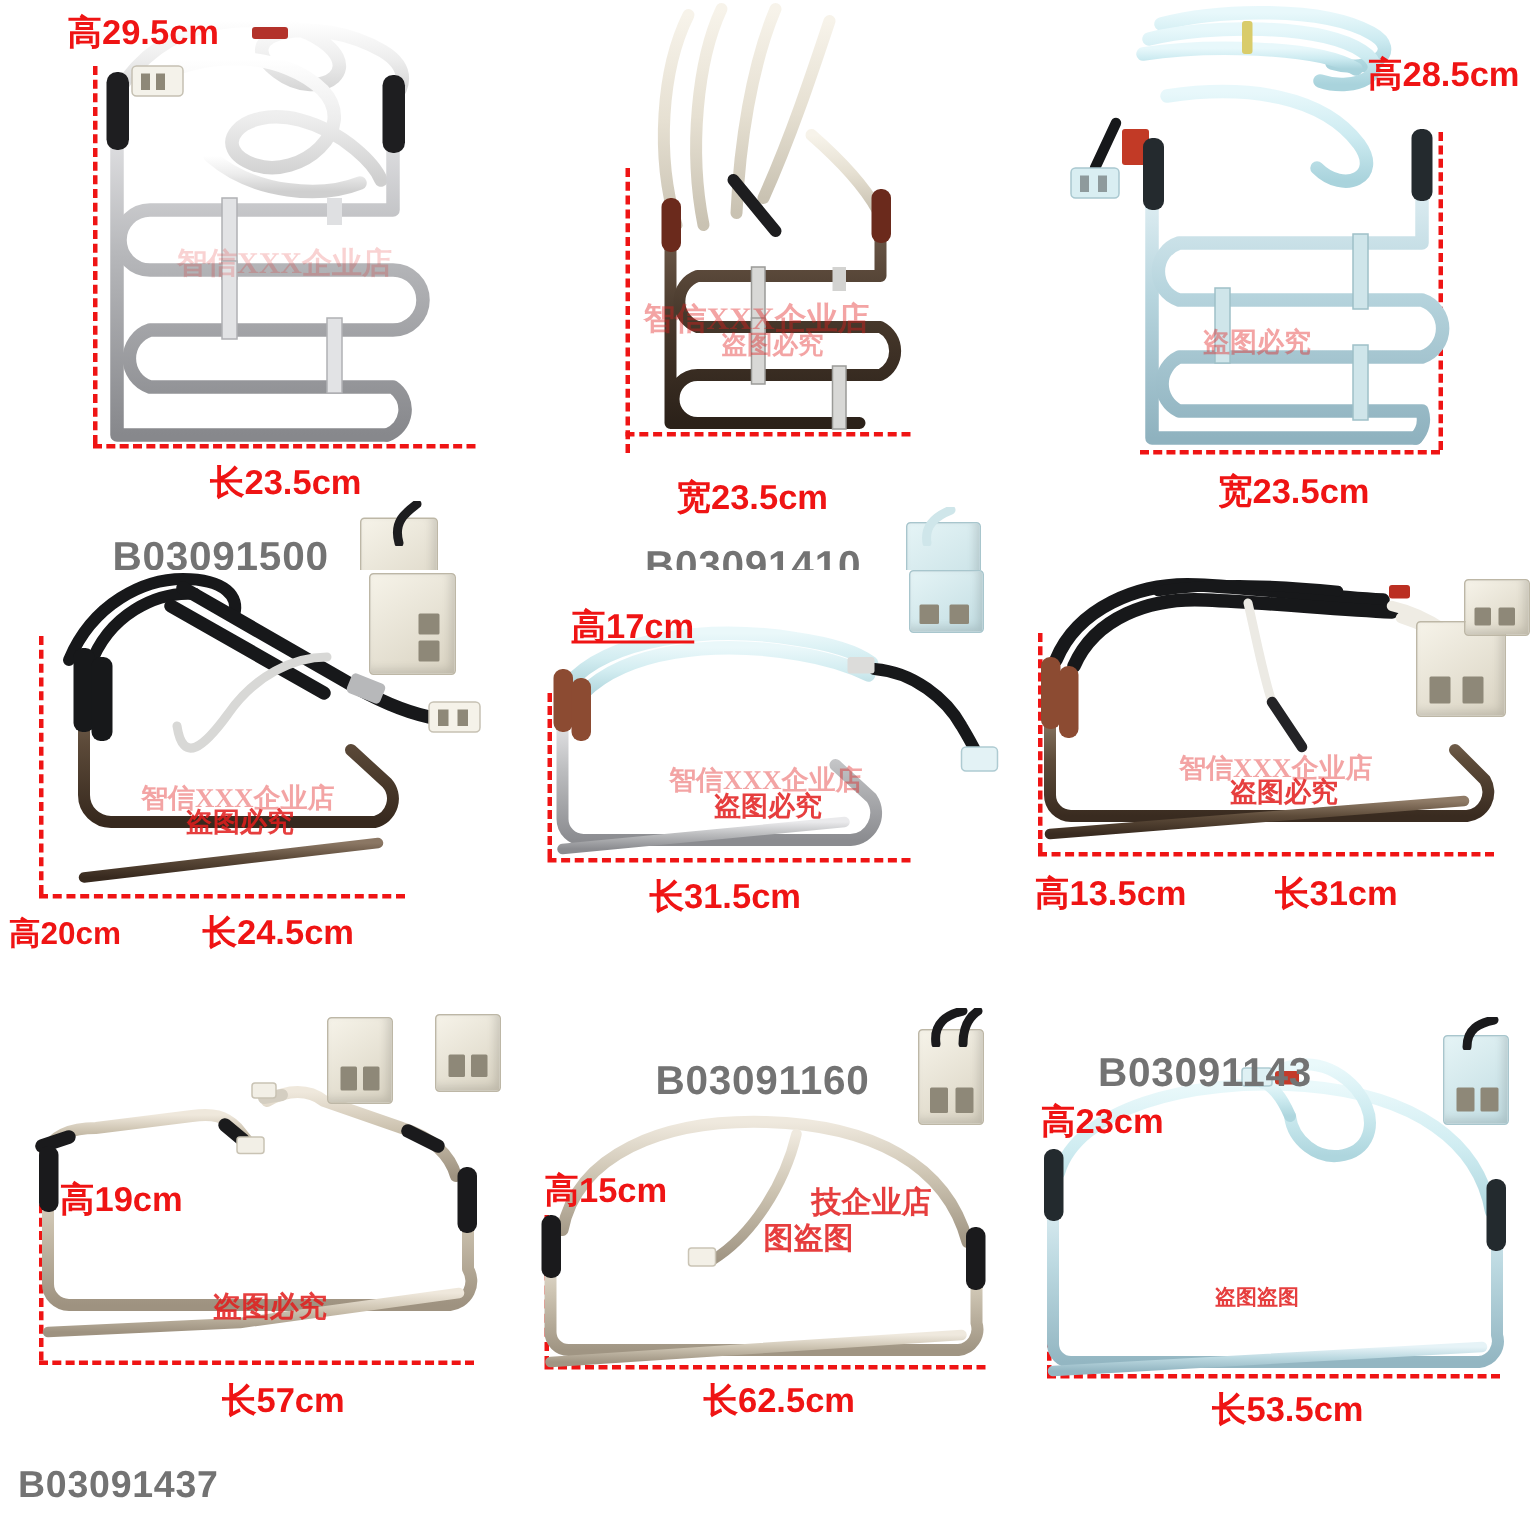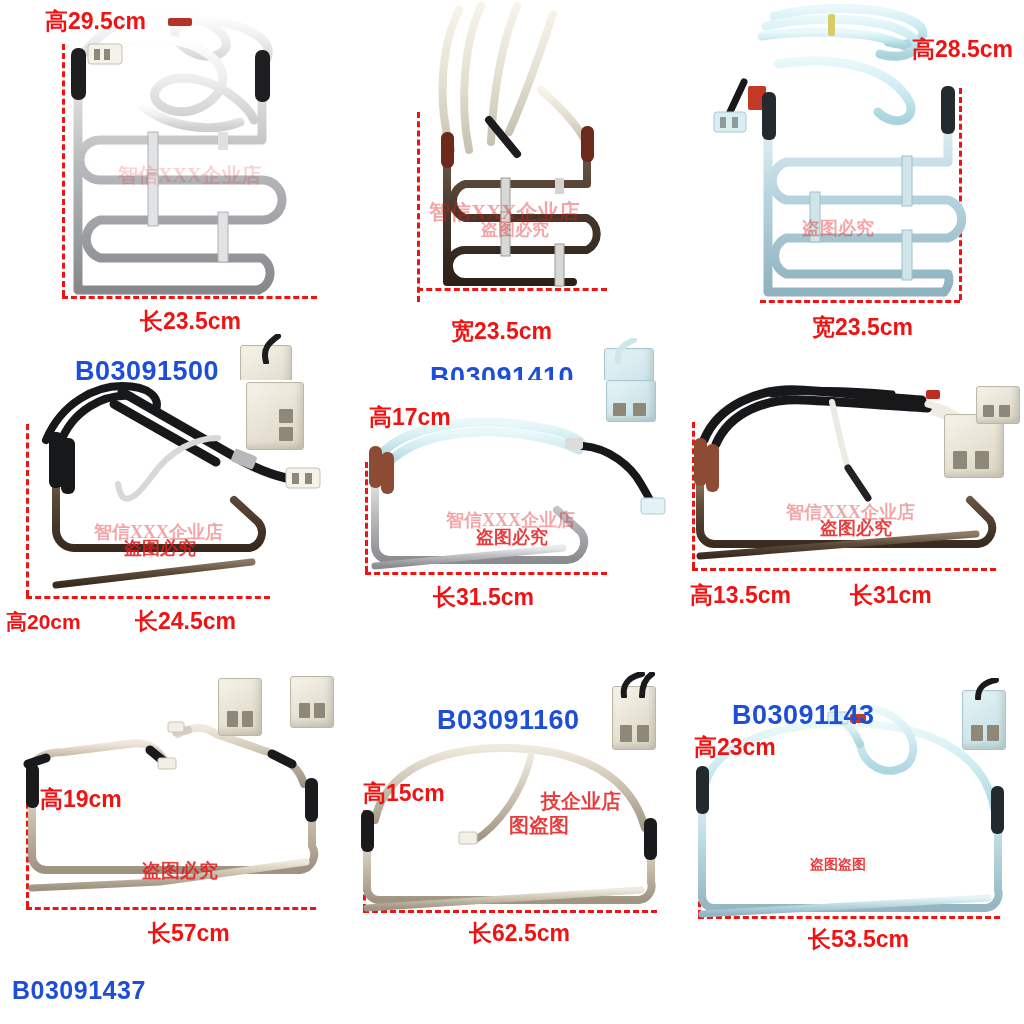--- a/index.html
+++ b/index.html
@@ -25,21 +25,21 @@
 
   .panel {
     position: absolute;
     overflow: hidden;
     background: #ffffff;
   }
 
   
   .code {
     position: absolute;
-    color: #1d4ed8;
+    color: #737373;
     font-weight: bold;
     font-size: 27px;
     letter-spacing: 0.5px;
     white-space: nowrap;
     font-family: "Liberation Sans", sans-serif;
   }
 
   
   .dim {
     position: absolute;
@@ -331,21 +331,21 @@
 
       <path d="M34 96 L34 166 A14 14 0 0 0 48 180 L226 180 A18 18 0 0 0 240 152 L216 130" stroke="url(#g5)" stroke-width="8" fill="none" stroke-linecap="round" stroke-linejoin="round"></path>
       <path d="M46 98 L46 176" stroke="url(#g5)" stroke-width="8" fill="none" stroke-linecap="round"></path>
       <path d="M34 186 L222 168" stroke="url(#g5)" stroke-width="7" fill="none" stroke-linecap="round"></path>
       <path d="M31 166 L31 186" stroke="url(#g5)" stroke-width="7" fill="none" stroke-linecap="round"></path>
 
       <rect x="28" y="66" width="13" height="42" rx="6" fill="#8c4b32"></rect>
       <rect x="40" y="72" width="13" height="42" rx="6" fill="#8c4b32"></rect>
     </svg>
 
-    <div class="dim" style="left:28px;top:22px;">高17cm</div>
+    <div class="dim" style="left:40px;top:22px;text-decoration:underline;">高17cm</div>
     <div class="dim" style="left:92px;top:202px;">长31.5cm</div>
     <div class="wm faint" style="left:105px;top:128px;font-size:18px;">智信XXX企业店</div>
     <div class="wm" style="left:135px;top:145px;font-size:18px;">盗图必究</div>
   </div>
 
   <div class="connector blue" style="left:606px;top:380px;width:48px;height:40px;">
     <div class="slot" style="left:6px;top:22px;width:13px;height:13px;"></div>
     <div class="slot" style="left:26px;top:22px;width:13px;height:13px;"></div>
   </div>
 

